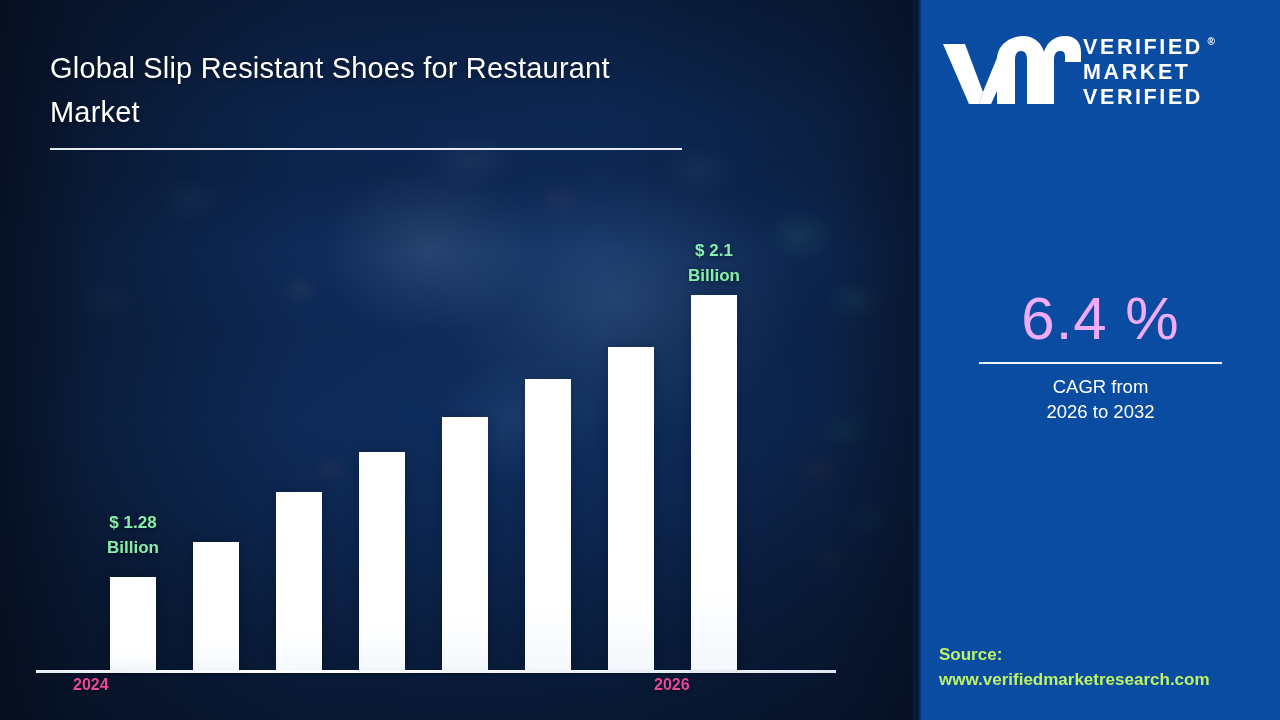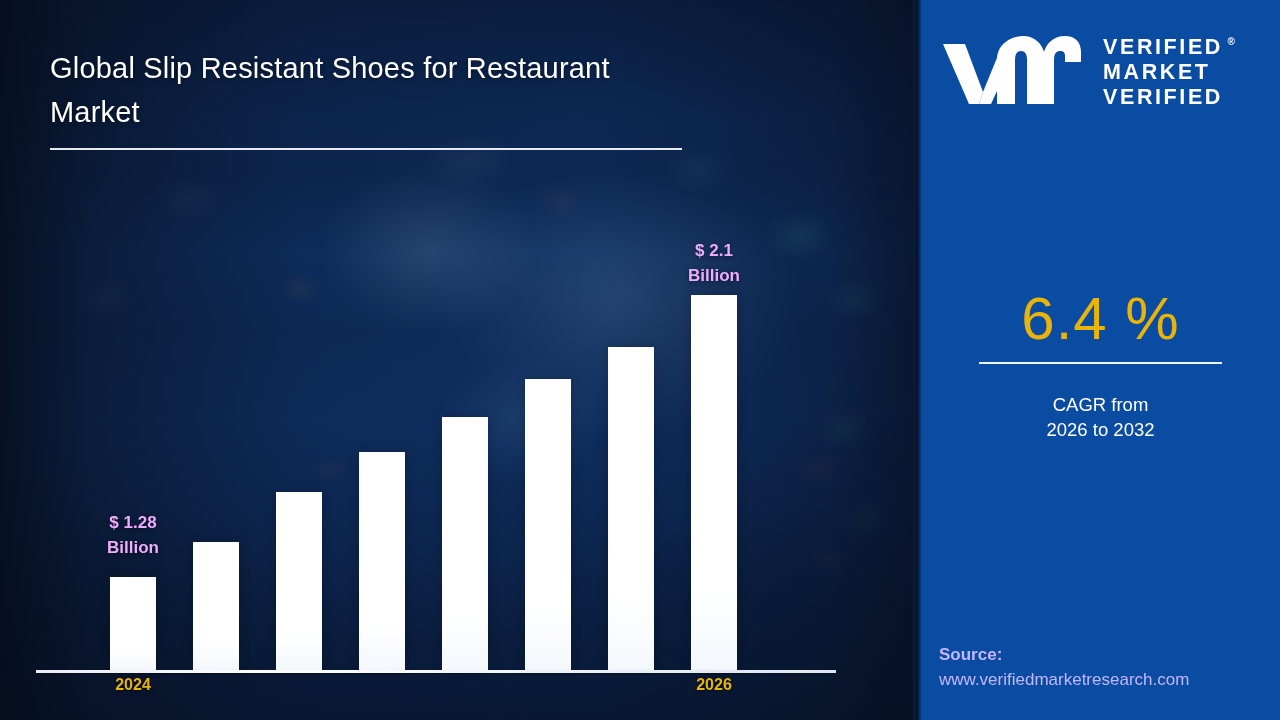--- a/index.html
+++ b/index.html
@@ -125,35 +125,35 @@
   }
   .bar {
     position: absolute;
     bottom: 50px;              
     width: 46px;
     background: linear-gradient(to bottom, #ffffff 0%, #ffffff 78%, #f4f8fc 100%);
     box-shadow: 0 0 10px rgba(0,0,0,0.22);
   }
   .bar-value-label {
     position: absolute;
-    color: #f0abfc;
+    color: #86efac;
     font-size: 17px;
     font-weight: 700;
     line-height: 25px;
     text-align: center;
     width: 140px;
     text-shadow: 0 1px 4px rgba(0,0,0,0.5);
     white-space: pre-line;
   }
   .tick-label {
     position: absolute;
     top: 676px;
     width: 120px;
-    text-align: center;
-    color: #eab308;
+    text-align: left;
+    color: #ec4899;
     font-size: 16px;
     font-weight: 700;
     text-shadow: 0 1px 3px rgba(0,0,0,0.5);
   }
 
   
   .panel-divider {
     position: absolute;
     left: 913px; top: 0;
     width: 8px; height: 720px;
@@ -167,21 +167,21 @@
   }
 
   
   .logo {
     position: absolute;
     left: 18px;
     top: 30px;
     width: 330px;
     display: flex;
     align-items: center;
-    gap: 20px;
+    gap: 0;
   }
   .logo-mark { flex: 0 0 auto; }
   .logo-words {
     position: relative;
     color: #ffffff;
     font-size: 21.5px;
     font-weight: 700;
     letter-spacing: 2.6px;
     line-height: 25px;
   }
@@ -196,53 +196,53 @@
 
   
   .cagr-block {
     position: absolute;
     left: 0;
     top: 286px;
     width: 359px;
     text-align: center;
   }
   .cagr-value {
-    color: #eab308;
+    color: #f0abfc;
     font-size: 60px;
     font-weight: 300;
     line-height: 66px;
     letter-spacing: 1px;
   }
   .cagr-rule {
     margin: 10px auto 0;
     width: 243px;
     height: 2px;
     background: #eef4fb;
   }
   .cagr-caption {
-    margin-top: 28px;
+    margin-top: 10px;
     color: #ffffff;
     font-size: 18.5px;
     font-weight: 400;
     line-height: 25px;
     white-space: pre-line;
   }
 
   
   .source-block {
     position: absolute;
     left: 18px;
     bottom: 28px;
     width: 340px;
-    color: #c4b5fd;
+    color: #bef264;
     font-size: 17px;
     line-height: 25px;
     font-weight: 700;
   }
-  .source-url { font-weight: 400; }
+  .source-url { font-weight: 700; }
 </style>
 </head>
 <body>
 
 <div id="infographic">
 
   <div class="left-panel">
     <div class="bg-photo"></div>
     <div class="bg-tint"></div>
     <div class="bg-vignette"></div>

